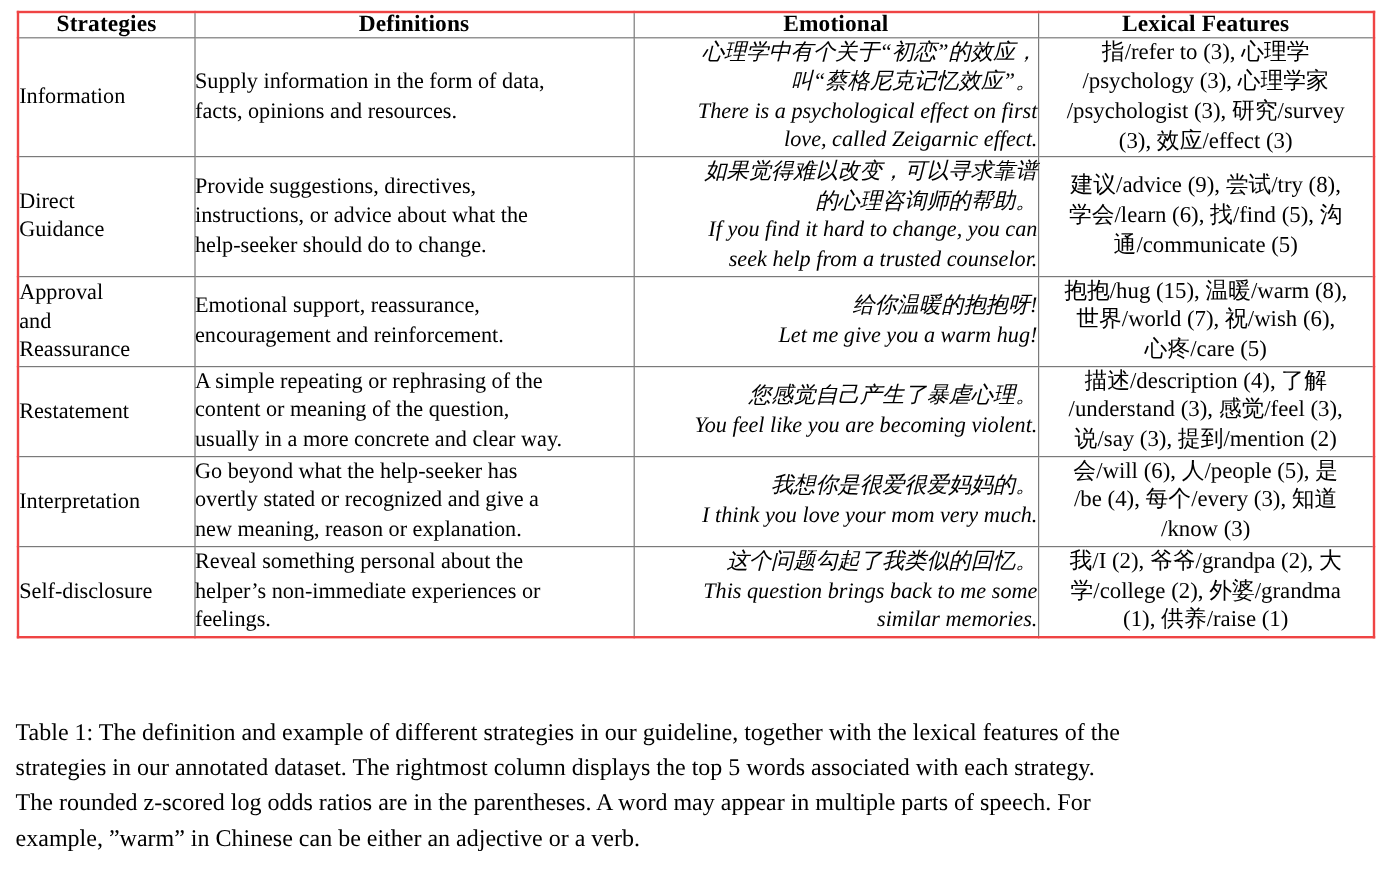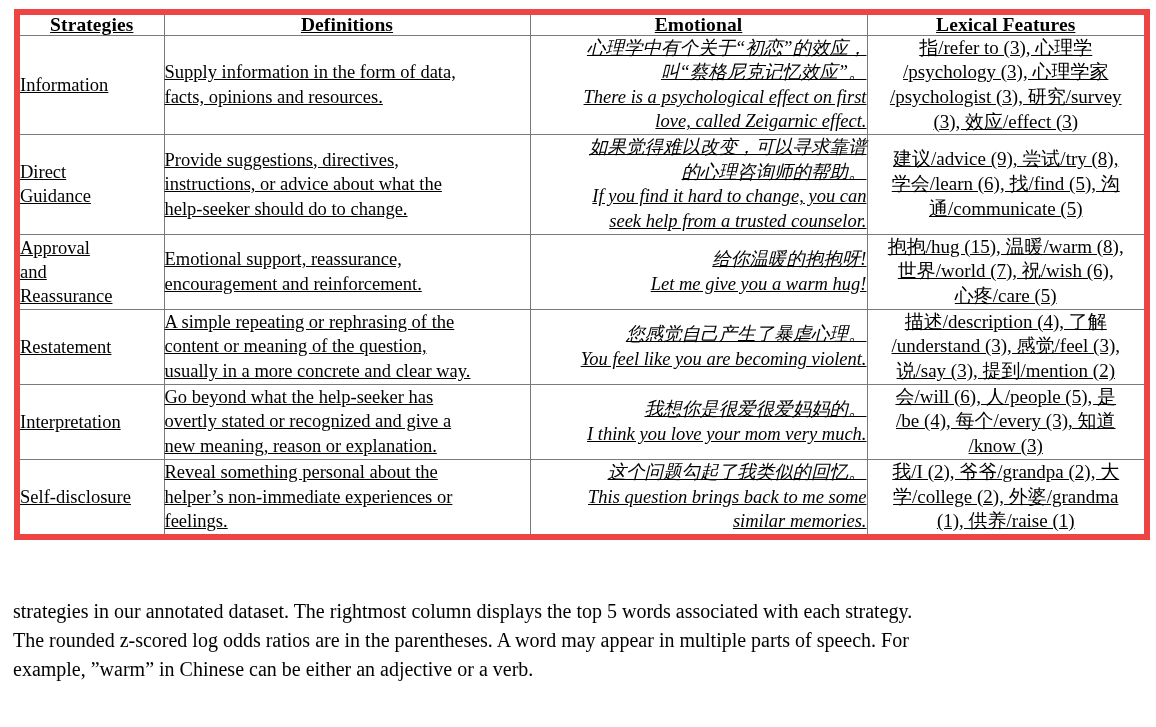--- a/index.html
+++ b/index.html
@@ -45,22 +45,21 @@
 
   table.strategy-table th,
   table.strategy-table td {
     border: 1px solid #7a7a7a;
     vertical-align: middle;
     padding: 0;
   }
 
   
   table.strategy-table {
-    border: 6px solid #ef4444;
-    text-decoration: underline;
+    border: 2px solid #ef4444;
   }
 
   thead th {
     text-align: center;
     font-weight: bold;
     font-size: 19.5px;
     line-height: 1.0;
     padding: 4px 0 6px 0;
     letter-spacing: 0.1px;
   }
@@ -260,18 +259,19 @@
             <span class="def-line">学/college (2), 外婆/grandma</span>
             <span class="def-line">(1), 供养/raise (1)</span>
           </td>
         </tr>
 
       </tbody>
     </table>
   </div>
 
   <div class="caption">
+    <span class="cap-line">Table 1: The definition and example of different strategies in our guideline, together with the lexical features of the</span>
     <span class="cap-line">strategies in our annotated dataset.  The rightmost column displays the top 5 words associated with each strategy.</span>
     <span class="cap-line">The rounded z-scored log odds ratios are in the parentheses.  A word may appear in multiple parts of speech.  For</span>
     <span class="cap-line">example, ”warm” in Chinese can be either an adjective or a verb.</span>
   </div>
 
 </div>
 
 </body></html>

